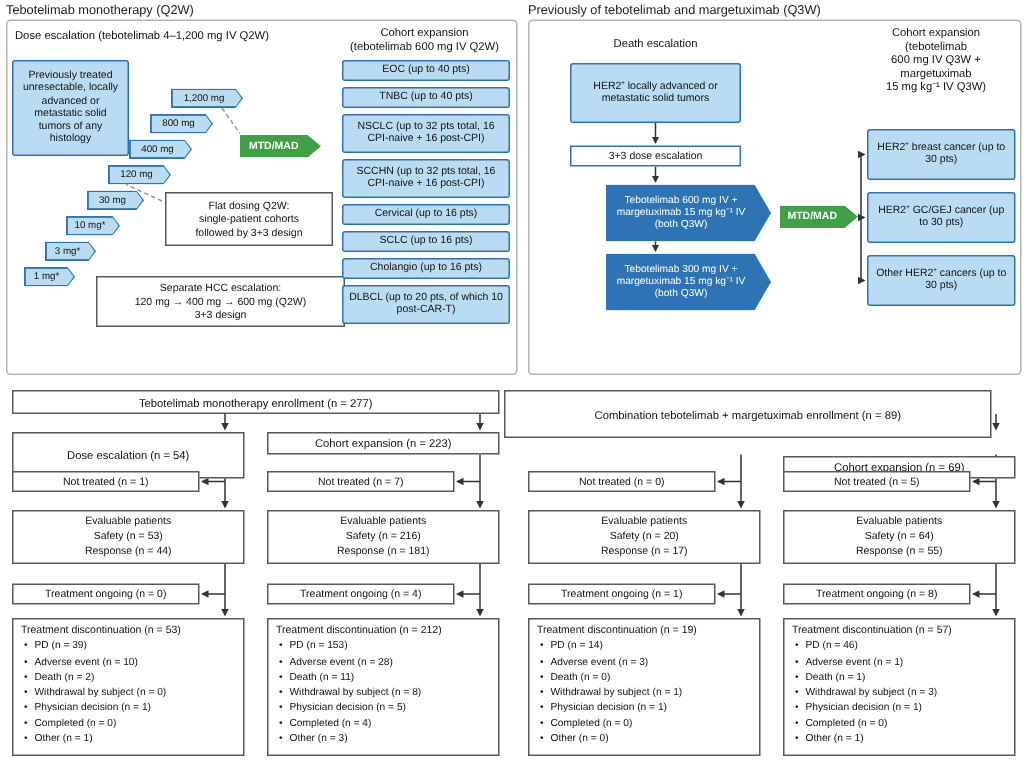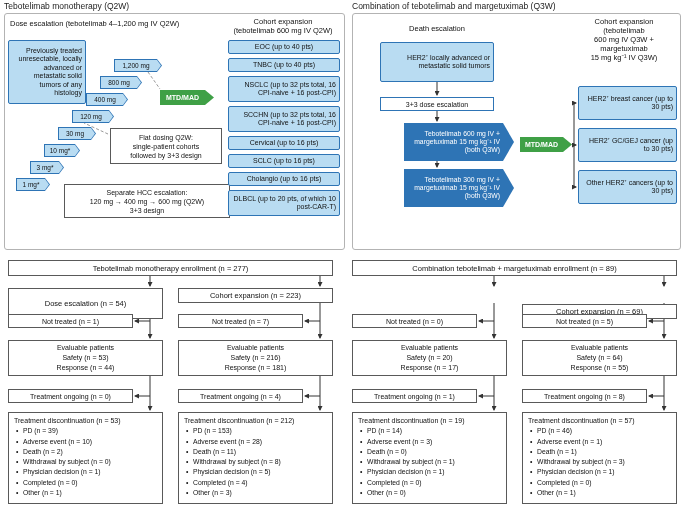--- a/index.html
+++ b/index.html
@@ -1,20 +1,20 @@
 <!DOCTYPE html>
 <html><head>
 <meta charset="utf-8">
 <style>
   *{margin:0;padding:0;box-sizing:border-box}
   html,body{background:#ffffff}
   .canvas{position:relative;width:685px;height:509px;background:#fff;
           font-family:"Liberation Sans",sans-serif;color:#111;overflow:hidden}
   .abs{position:absolute}
-  .center{display:flex;align-items:center;justify-content:center;text-align:right}
+  .center{display:flex;align-items:center;justify-content:center;text-align:center}
   .col{flex-direction:column}
   .panel{border:1px solid #b3b3b3;border-radius:3px;background:#fff}
   .ptitle{font-size:8.5px;color:#222;}
   .hdr{font-size:7.5px;line-height:9px;color:#111;text-align:center}
   .hdr-left{font-size:7.5px;line-height:9px;color:#111;text-align:left}
   .lines span{display:block}
   .bluebox{background:#b9dcf2;border:1px solid #2e74b5;border-radius:2px;
            font-size:7px;line-height:8.5px;padding:1px 3px}
   .outline{background:#fff;border:1px solid #595959;font-size:7px;line-height:9px;padding:1px 2px}
   .outline-blue{background:#fff;border:1px solid #2e74b5;font-size:7px;padding:1px 2px}
@@ -161,21 +161,21 @@
 
   <div class="abs bluebox center" style="left:228px;top:40px;width:112px;height:14px">EOC (up to 40 pts)</div>
   <div class="abs bluebox center" style="left:228px;top:58px;width:112px;height:14px">TNBC (up to 40 pts)</div>
   <div class="abs bluebox center" style="left:228px;top:76px;width:112px;height:26px">NSCLC (up to 32 pts total, 16 CPI-naive + 16 post-CPI)</div>
   <div class="abs bluebox center" style="left:228px;top:106px;width:112px;height:26px">SCCHN (up to 32 pts total, 16 CPI-naive + 16 post-CPI)</div>
   <div class="abs bluebox center" style="left:228px;top:136px;width:112px;height:14px">Cervical (up to 16 pts)</div>
   <div class="abs bluebox center" style="left:228px;top:154px;width:112px;height:14px">SCLC (up to 16 pts)</div>
   <div class="abs bluebox center" style="left:228px;top:172px;width:112px;height:14px">Cholangio (up to 16 pts)</div>
   <div class="abs bluebox center" style="left:228px;top:190px;width:112px;height:26px">DLBCL (up to 20 pts, of which 10 post-CAR-T)</div>
 
-  <div class="abs ptitle" style="left:352px;top:1px;width:329px">Combination of tebotelimab and margetuximab (Q3W)</div>
+  <div class="abs ptitle" style="left:352px;top:1px;width:329px">Previously of tebotelimab and margetuximab (Q3W)</div>
 
   <div class="abs hdr" style="left:378px;top:24px;width:118px">Death escalation</div>
 
   <div class="abs hdr lines" style="left:568px;top:17px;width:112px">
     <span>Cohort expansion</span>
     <span>(tebotelimab</span>
     <span>600 mg IV Q3W +</span>
     <span>margetuximab</span>
     <span>15 mg kg⁻¹ IV Q3W)</span>
   </div>
@@ -229,21 +229,21 @@
     <div>Treatment discontinuation (n = 212)</div>
     <div class="reason">PD (n = 153)</div>
     <div class="reason">Adverse event (n = 28)</div>
     <div class="reason">Death (n = 11)</div>
     <div class="reason">Withdrawal by subject (n = 8)</div>
     <div class="reason">Physician decision (n = 5)</div>
     <div class="reason">Completed (n = 4)</div>
     <div class="reason">Other (n = 3)</div>
   </div>
 
-  <div class="abs flowbox center" style="left:352px;top:260px;width:325px;height:16px">Combination tebotelimab + margetuximab enrollment (n = 89)</div>
+  <div class="abs flowbox center" style="left:336px;top:260px;width:325px;height:32px">Combination tebotelimab + margetuximab enrollment (n = 89)</div>
 
   <div class="abs flowbox center" style="left:522px;top:304px;width:155px;height:15px">Cohort expansion (n = 69)</div>
 
   <div class="abs flowbox small center" style="left:352px;top:314px;width:125px;height:14px">Not treated (n = 0)</div>
   <div class="abs flowbox small center" style="left:522px;top:314px;width:125px;height:14px">Not treated (n = 5)</div>
 
   <div class="abs flowbox center col eval" style="left:352px;top:340px;width:155px;height:36px">
     <span>Evaluable patients</span>
     <span>Safety (n = 20)</span>
     <span>Response (n = 17)</span>

